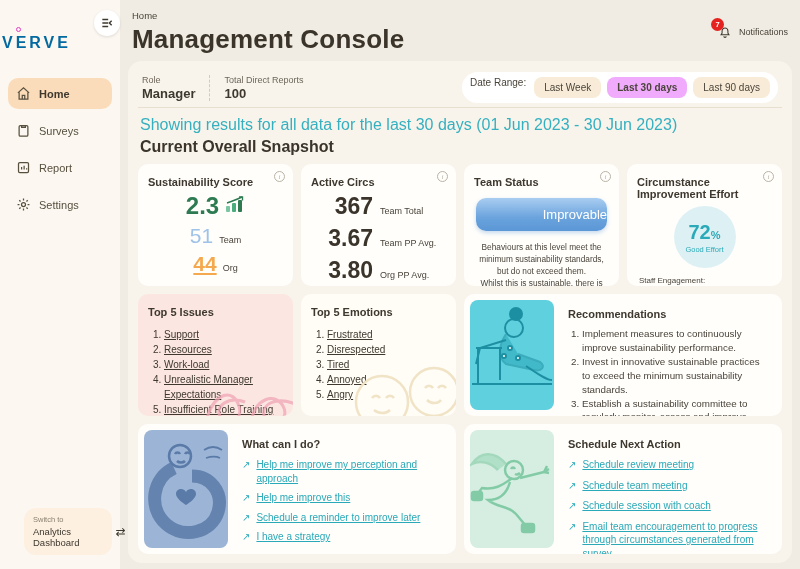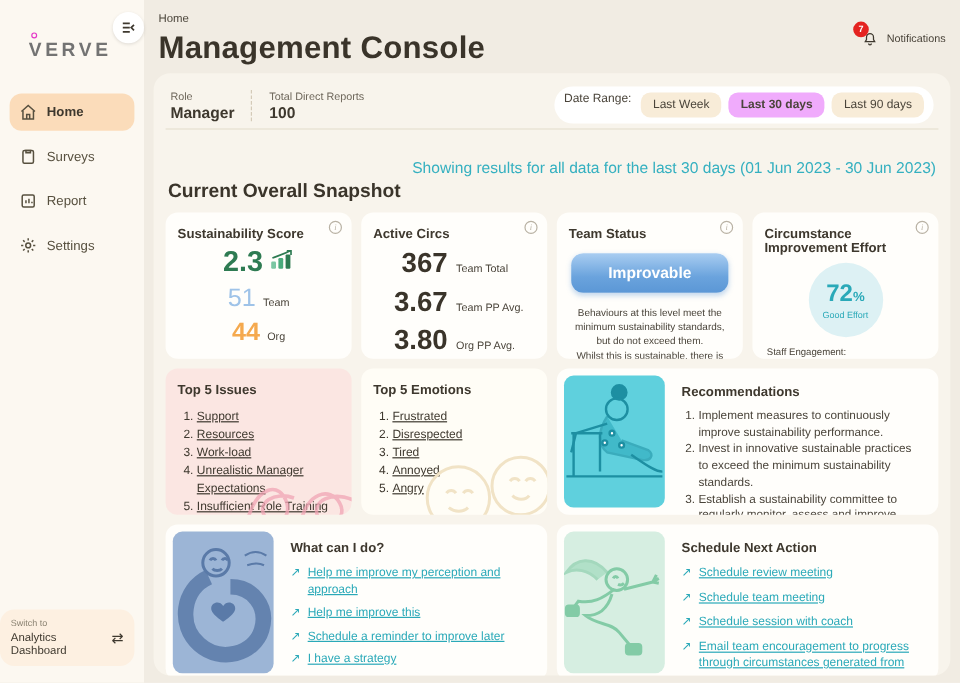--- a/index.html
+++ b/index.html
@@ -3,27 +3,27 @@
 <meta charset="utf-8">
 <style>
   * { margin:0; padding:0; box-sizing:border-box; }
   html,body { width:800px; height:569px; overflow:hidden; }
   body { font-family:"Liberation Sans", sans-serif; background:#f1ece3; color:#3e382e; }
   .app { position:relative; display:flex; width:800px; height:569px; }
 
   
   .sidebar { position:relative; width:120px; height:100%; background:#fcf8f1; flex-shrink:0; padding-top:20px; }
   .collapse-btn { position:absolute; left:94px; top:10px; width:26px; height:26px; border-radius:50%; background:#fff; border:none; box-shadow:0 1px 3px rgba(0,0,0,.12); display:flex; align-items:center; justify-content:center; cursor:pointer; z-index:5; color:#3e382e; }
-  .logo { position:relative; text-align:left; padding-left:14px; margin:14px 10px 26px; color:#737373; font-weight:700; font-size:16px; letter-spacing:3px; }
+  .logo { position:relative; text-align:left; padding-left:2px; margin:14px 0 26px; color:#0369a1; font-weight:700; font-size:16px; letter-spacing:3px; }
   .logo-ring { position:absolute; top:-7px; left:16px; width:5px; height:5px; border:1.5px solid #e438c8; border-radius:50%; }
   .nav-item { display:flex; align-items:center; gap:8px; margin:6px 8px; padding:8px 8px; border-radius:10px; font-size:11px; color:#57503f; cursor:pointer; }
   .nav-item.active { background:#fbdcba; color:#3e382e; font-weight:600; }
   .nav-icon { width:15px; height:15px; display:inline-flex; }
   .nav-icon svg { width:15px; height:15px; stroke:#57503f; }
-  .switch-pill { position:absolute; left:0; right:8px; bottom:14px; background:#fdf0e1; border-radius:12px; padding:7px 9px; display:flex; align-items:center; justify-content:space-between; cursor:pointer;gap:36px; }
+  .switch-pill { position:absolute; left:24px; right:8px; bottom:14px; background:#fdf0e1; border-radius:12px; padding:7px 9px; display:flex; align-items:center; justify-content:space-between; cursor:pointer;gap:36px; }
   .switch-small { font-size:7.5px; color:#8a8271; }
   .switch-label { font-size:9.5px; color:#3e382e; margin-top:2px; }
   .swap-icon { font-size:12px; color:#3e382e; }
 
   
   .main { flex:1; padding:8px 8px 6px 8px; display:flex; flex-direction:column; }
   .header-row { display:flex; justify-content:space-between; align-items:flex-start; padding:2px 4px 6px 4px; }
   .breadcrumb { font-size:9.5px; color:#4a443a; margin-bottom:3px; cursor:pointer; }
   .page-title { font-size:26px; font-weight:700; color:#3a342a; letter-spacing:.2px; }
   .notifications { display:flex; align-items:center; gap:5px; margin-top:14px; cursor:pointer; }
@@ -36,43 +36,43 @@
   .rolebar { display:flex; align-items:center; justify-content:space-between; padding:2px 4px 4px 4px; border-bottom:1px solid #e7dfd0; }
   .role-left { display:flex; align-items:center; gap:14px; }
   .kv .k { font-size:9px; color:#6d665a; }
   .kv .v { font-size:13px; font-weight:700; color:#3e382e; margin-top:1px; }
   .vdiv { width:0; height:26px; border-left:1px dashed #d4cab8; }
   .datebar { background:#fff; border-radius:18px; padding:5px 8px; display:flex; gap:6px; }
   .datebar-label { font-size:10px; color:#4a443a; margin-right:2px; }
   .date-pill { font-size:10px; color:#4a443a; background:#f8ecd8; border:none; border-radius:8px; padding:5px 10px; cursor:pointer; }
   .date-pill.selected { background:#f0abfc; font-weight:600; }
 
-  .status-line { font-size:13px; color:#35b0c0; margin:24px 2px 4px;text-align:right; }
+  .status-line { font-size:16px; color:#35b0c0; margin:8px 2px 4px; }
   .section-title { font-size:16px; font-weight:700; color:#3a342a; margin:2px 2px 8px; }
 
   .grid { display:grid; grid-template-columns:repeat(4,1fr); grid-template-rows:122px 122px 130px; gap:8px; }
   .card { position:relative; background:#fffefb; border-radius:10px; padding:12px 10px; overflow:hidden; }
   .card-title { font-size:11px; font-weight:700; color:#3e382e; }
   .info { position:absolute; top:7px; right:8px; width:11px; height:11px; border:1px solid #b9b2a4; border-radius:50%; color:#b9b2a4; font-size:7px; display:flex; align-items:center; justify-content:center; font-style:italic; cursor:pointer; font-family:"Liberation Serif",serif; }
 
   
   .stat-row { display:flex; align-items:baseline; justify-content:center; gap:6px; margin-top:4px; }
   .num-green { font-size:24px; font-weight:700; color:#2e7b52; }
   .num-blue { font-size:21px; font-weight:400; color:#9fc3e8; }
-  .num-orange { font-size:21px; font-weight:700; color:#f5a94e; }
+  .num-orange { font-size:21px; font-weight:700; color:#f5a94e;text-decoration:underline; }
   .mini-label { font-size:9px; color:#4a443a; }
   .chart-ic { align-self:center; }
 
   
   .circ-row { display:flex; align-items:baseline; justify-content:center; gap:7px; margin-top:5px; }
   .circ-num { font-size:23px; font-weight:700; color:#3a342a; min-width:58px; text-align:right; }
   .circ-label { font-size:9px; color:#4a443a; width:62px; }
 
   
-  .status-badge { margin:10px 2px 10px; padding:9px 0; text-align:center; color:#fff; font-size:13px; font-weight:700; border-radius:10px; background:linear-gradient(180deg,#a9cdf1 0%, #6aa3dd 60%, #5b97d6 100%); box-shadow:0 2px 4px rgba(90,150,214,.35); cursor:pointer; }
+  .status-badge { margin:10px 2px 10px; padding:9px 0; text-align:right; color:#fff; font-size:13px; font-weight:400; border-radius:10px; background:linear-gradient(180deg,#a9cdf1 0%, #6aa3dd 60%, #5b97d6 100%); box-shadow:0 2px 4px rgba(90,150,214,.35); cursor:pointer; }
   .status-desc { font-size:8.3px; line-height:1.45; text-align:center; color:#4a443a; }
 
   
   .effort-circle { width:62px; height:62px; border-radius:50%; background:#ddf1f4; margin:6px auto 8px; display:flex; flex-direction:column; align-items:center; justify-content:center; }
   .effort-num { font-size:20px; font-weight:700; color:#2aa9b8; }
   .effort-num .pct { font-size:11px; }
   .effort-sub { font-size:7.5px; color:#2aa9b8; margin-top:1px; }
   .scale-title { font-size:8px; color:#4a443a; margin:2px 2px 3px; }
   .scale-bar { height:5px; border-radius:3px; margin:0 2px; background:linear-gradient(90deg,#c01f24 0%, #c2403c 22%, #b98d86 38%, #9fd2d8 52%, #8cc98f 70%, #49a93c 100%); }
 

